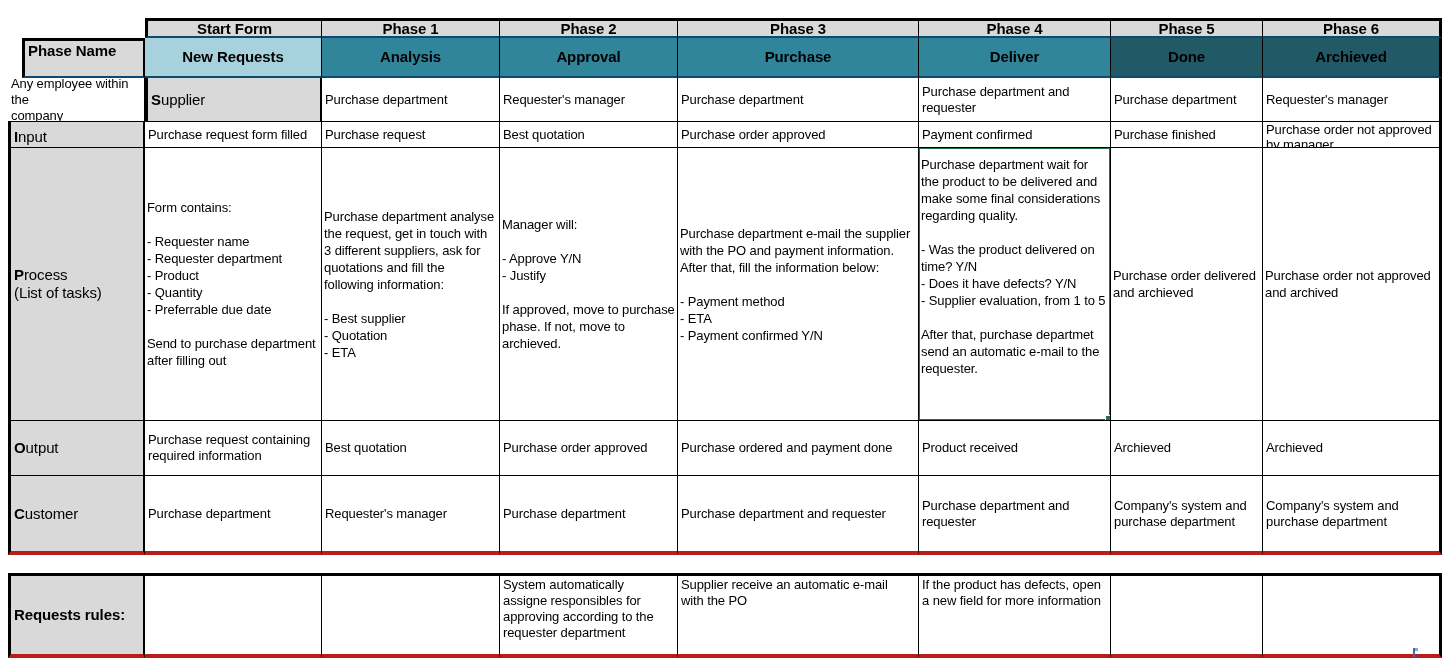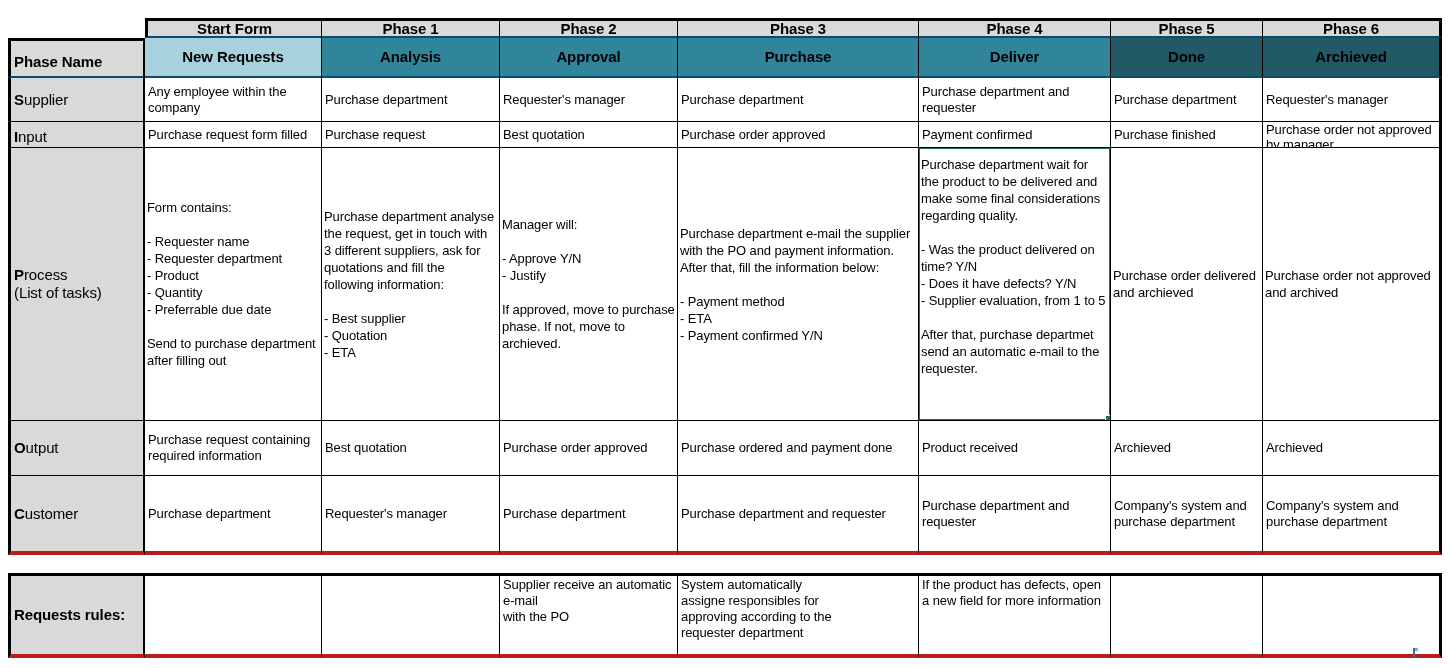--- a/index.html
+++ b/index.html
@@ -28,21 +28,21 @@
   .row-label{font-size:15px;line-height:18px;}
   .row-label .t::first-letter{font-weight:bold;}
   .bold-label .t{font-weight:bold;}
   .bold-label .t::first-letter{font-weight:bold;}
   .proc{font-size:13px;line-height:17px;padding:1px 2px;}
   .pad-top{padding-top:8px;}
   .clip-label{align-items:flex-end;}
   .clip-label .t{margin-top:-7px;}
   .clip-top{align-items:flex-start;}
   .clip-top .t{margin-top:-1px;line-height:15px;}
-  .label-top{align-items:flex-start;padding-top:12px;}
+  .label-top{align-items:flex-start;padding-top:1px;margin-left:14px;}
   
   .selection{position:absolute;inset:-1px;border:2px solid var(--selection_green);
              pointer-events:auto;z-index:5;}
   .fill-handle{position:absolute;right:-4px;bottom:-4px;width:6px;height:6px;
                background:var(--selection_green);border:1px solid #fff;z-index:6;}
   #cursor-artifact{position:absolute;left:1413px;top:648px;width:2px;height:9px;
                    background:var(--cursor_blue);}
   #cursor-artifact::after{content:"";position:absolute;left:2px;top:0;width:3px;height:3px;
                    background:var(--cursor_blue);opacity:.6;}
 </style>
@@ -94,26 +94,26 @@
     <div class="cell c-teal phase-name center bb2">
         <span class="t">Deliver</span>
       </div>
     <div class="cell c-dark phase-name center bb2">
         <span class="t">Done</span>
       </div>
     <div class="cell c-dark phase-name center bb2 br3">
         <span class="t">Archieved</span>
       </div>
 
+    <div class="cell">
+        <span class="t">Any employee within the
+company</span>
+      </div>
     <div class="cell gray row-label bl3 br2">
         <span class="t">Supplier</span>
-      </div>
-    <div class="cell">
-        <span class="t">Any employee within the
-company</span>
       </div>
     <div class="cell">
         <span class="t">Purchase department</span>
       </div>
     <div class="cell">
         <span class="t">Requester's manager</span>
       </div>
     <div class="cell">
         <span class="t">Purchase department</span>
       </div>
@@ -286,30 +286,30 @@
     <div class="cell gray row-label bold-label bt3 bb3 bl3 br2">
         <span class="t">Requests rules:</span>
       </div>
     <div class="cell bt3 bb3 top">
         <span class="t"></span>
       </div>
     <div class="cell bt3 bb3 top">
         <span class="t"></span>
       </div>
     <div class="cell bt3 bb3 top">
-        <span class="t">Supplier receive an automatic e-mail
-with the PO</span>
-      </div>
-    <div class="cell bt3 bb3 top">
         <span class="t">System automatically
 assigne responsibles for
 approving according to the
 requester department</span>
       </div>
     <div class="cell bt3 bb3 top">
+        <span class="t">Supplier receive an automatic e-mail
+with the PO</span>
+      </div>
+    <div class="cell bt3 bb3 top">
         <span class="t">If the product has defects, open
 a new field for more information</span>
       </div>
     <div class="cell bt3 bb3 top">
         <span class="t"></span>
       </div>
     <div class="cell bt3 bb3 br3 top">
         <span class="t"></span>
       </div>
   </div>

